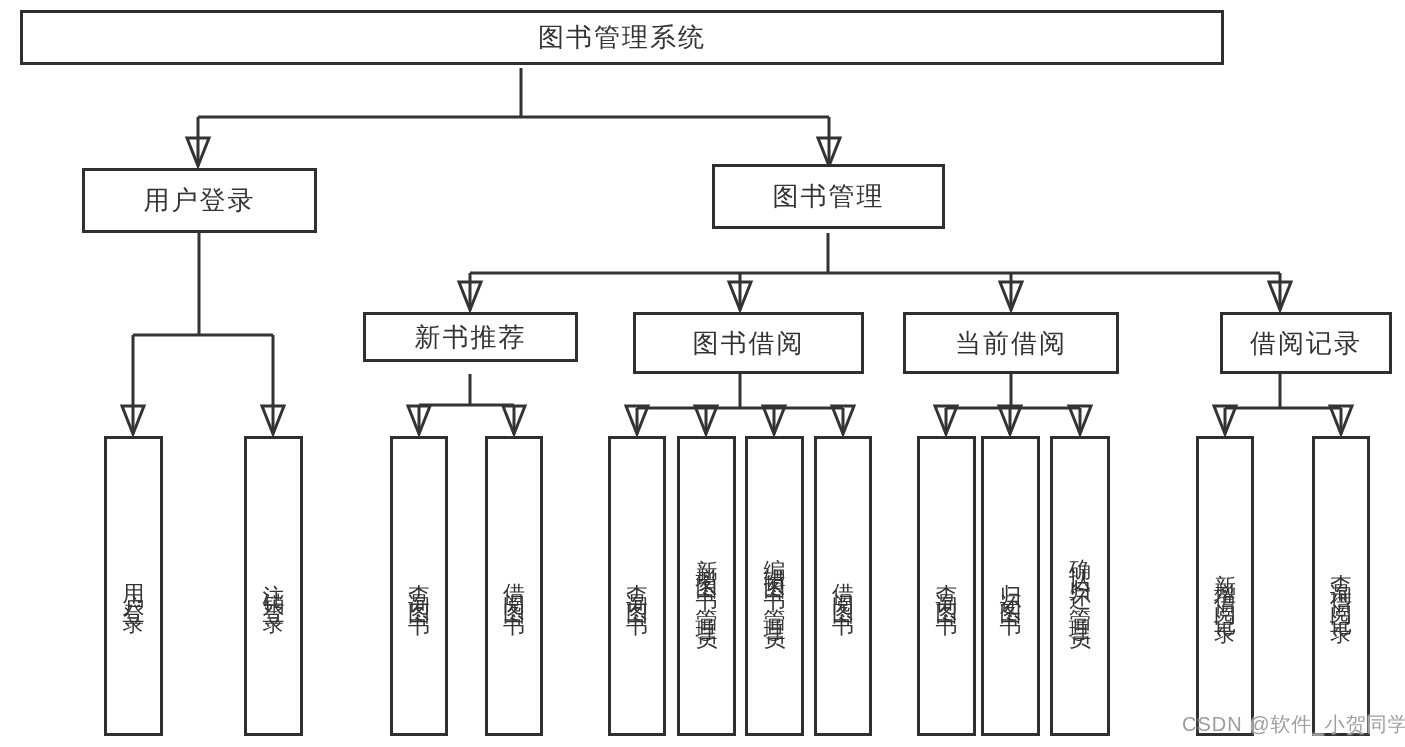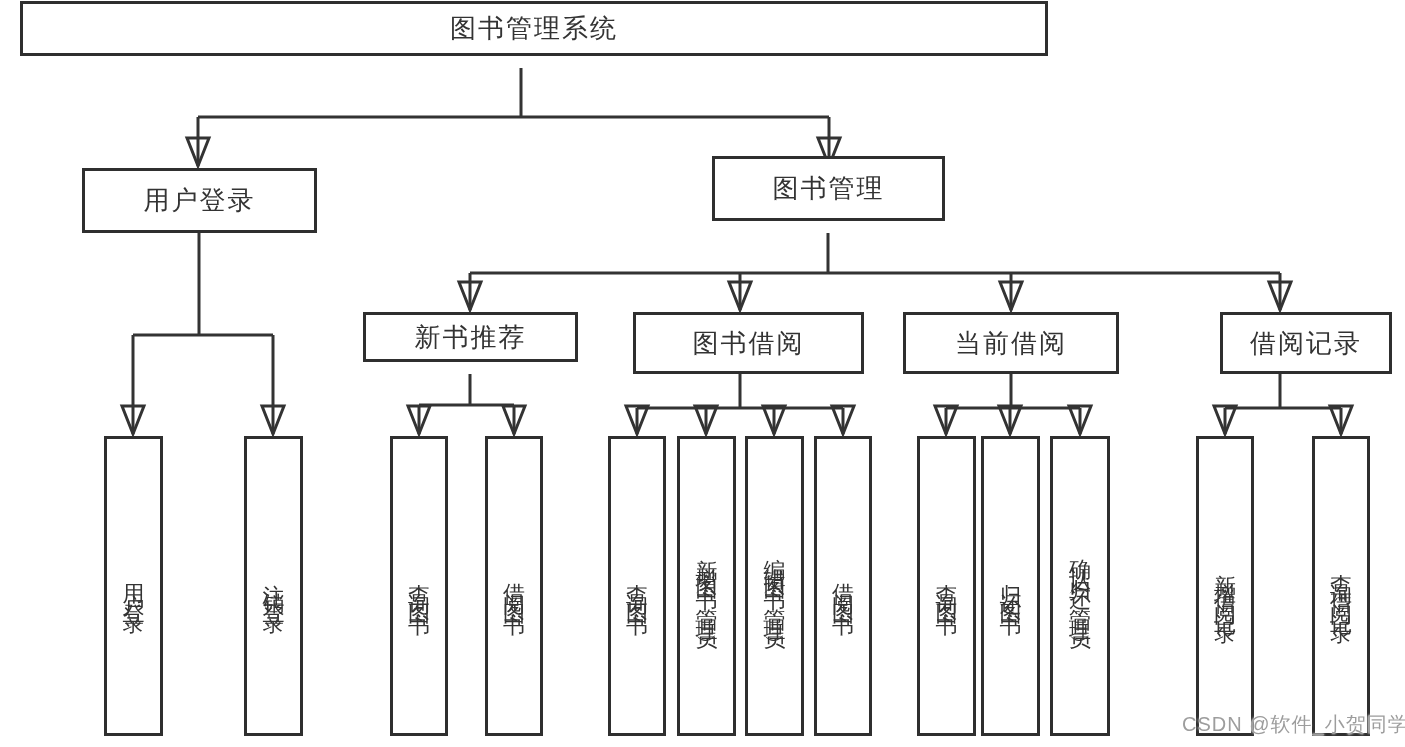--- a/index.html
+++ b/index.html
@@ -96,28 +96,28 @@
     <path d="M1011 374 V408 M946 408 H1080"></path>
     <path d="M946 408 V434" marker-end="url(#arrow)"></path>
     <path d="M1010 408 V434" marker-end="url(#arrow)"></path>
     <path d="M1080 408 V434" marker-end="url(#arrow)"></path>
 
     <path d="M1280 374 V408 M1225 408 H1341"></path>
     <path d="M1225 408 V434" marker-end="url(#arrow)"></path>
     <path d="M1341 408 V434" marker-end="url(#arrow)"></path>
   </svg>
 
-  <div class="node" style="left:20px;top:1px;width:1028px;height:55px;">
+  <div class="node" style="left:20px;top:10px;width:1204px;height:55px;">
     <span class="h-label">图书管理系统</span>
   </div>
 
   <div class="node" style="left:82px;top:168px;width:235px;height:65px;">
     <span class="h-label">用户登录</span>
   </div>
-  <div class="node" style="left:712px;top:156px;width:233px;height:65px;">
+  <div class="node" style="left:712px;top:164px;width:233px;height:65px;">
     <span class="h-label">图书管理</span>
   </div>
 
   <div class="node" style="left:363px;top:312px;width:215px;height:50px;">
     <span class="h-label">新书推荐</span>
   </div>
   <div class="node" style="left:633px;top:312px;width:231px;height:62px;">
     <span class="h-label">图书借阅</span>
   </div>
   <div class="node" style="left:903px;top:312px;width:216px;height:62px;">

